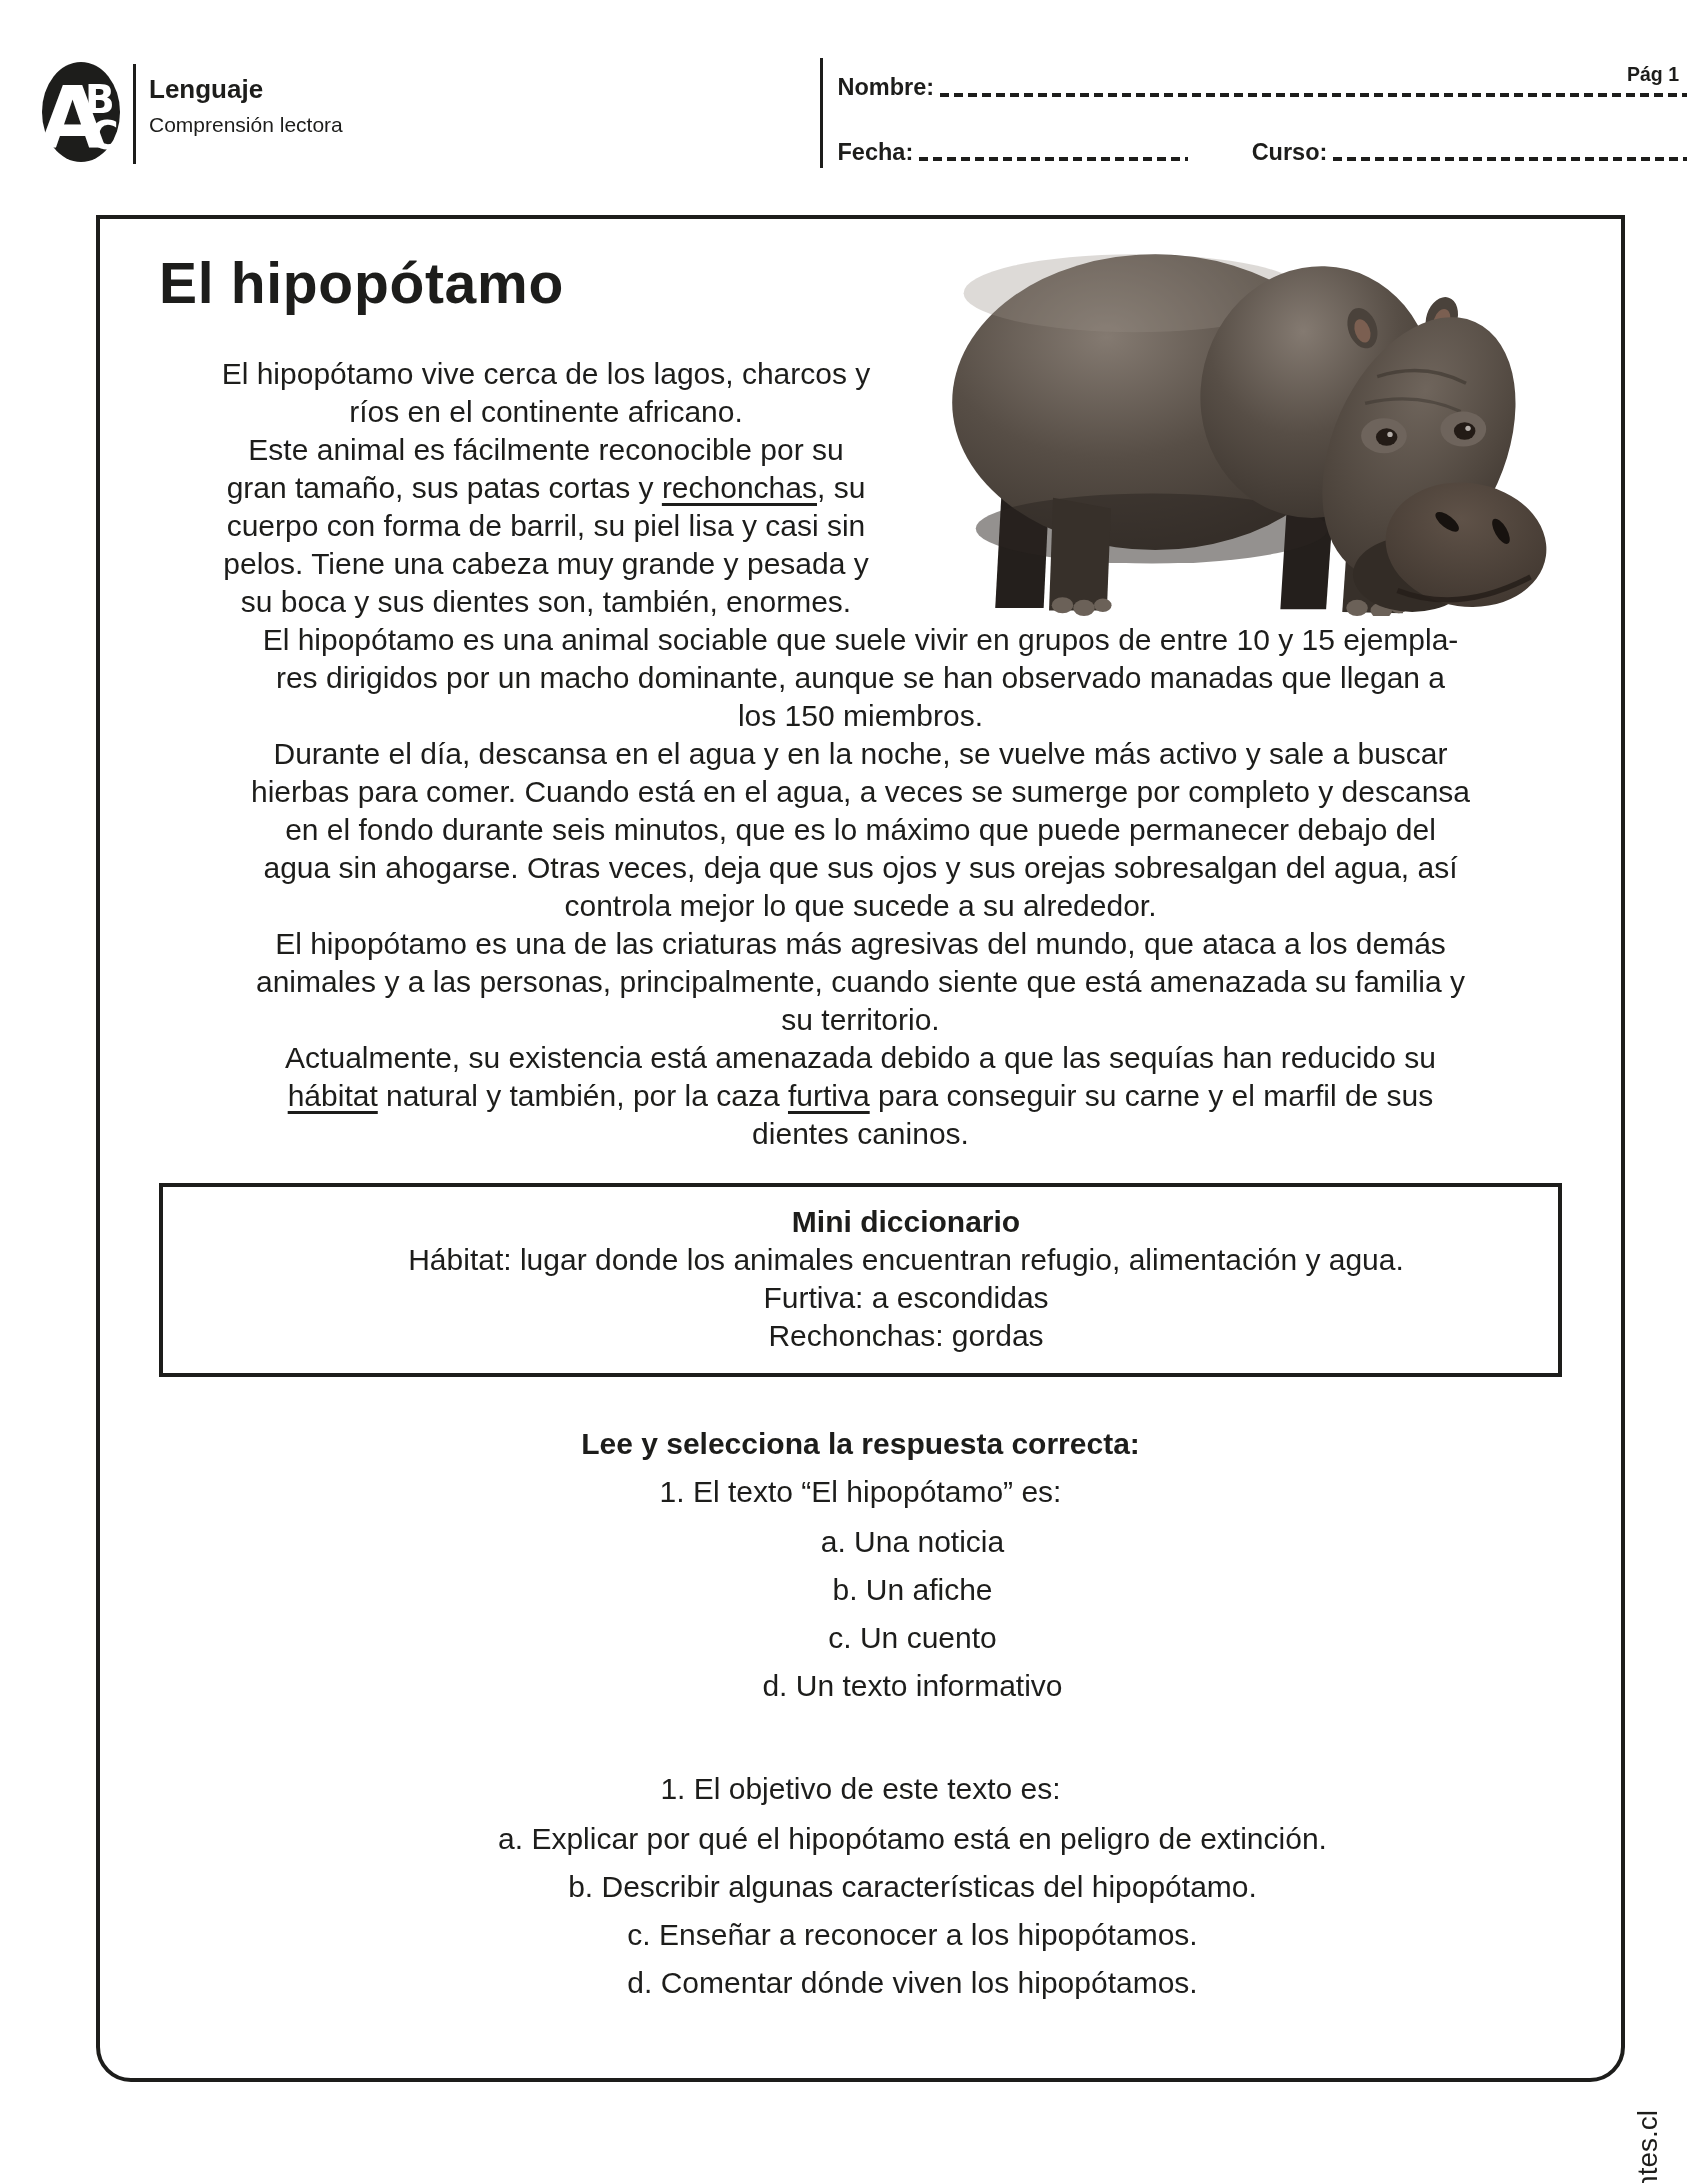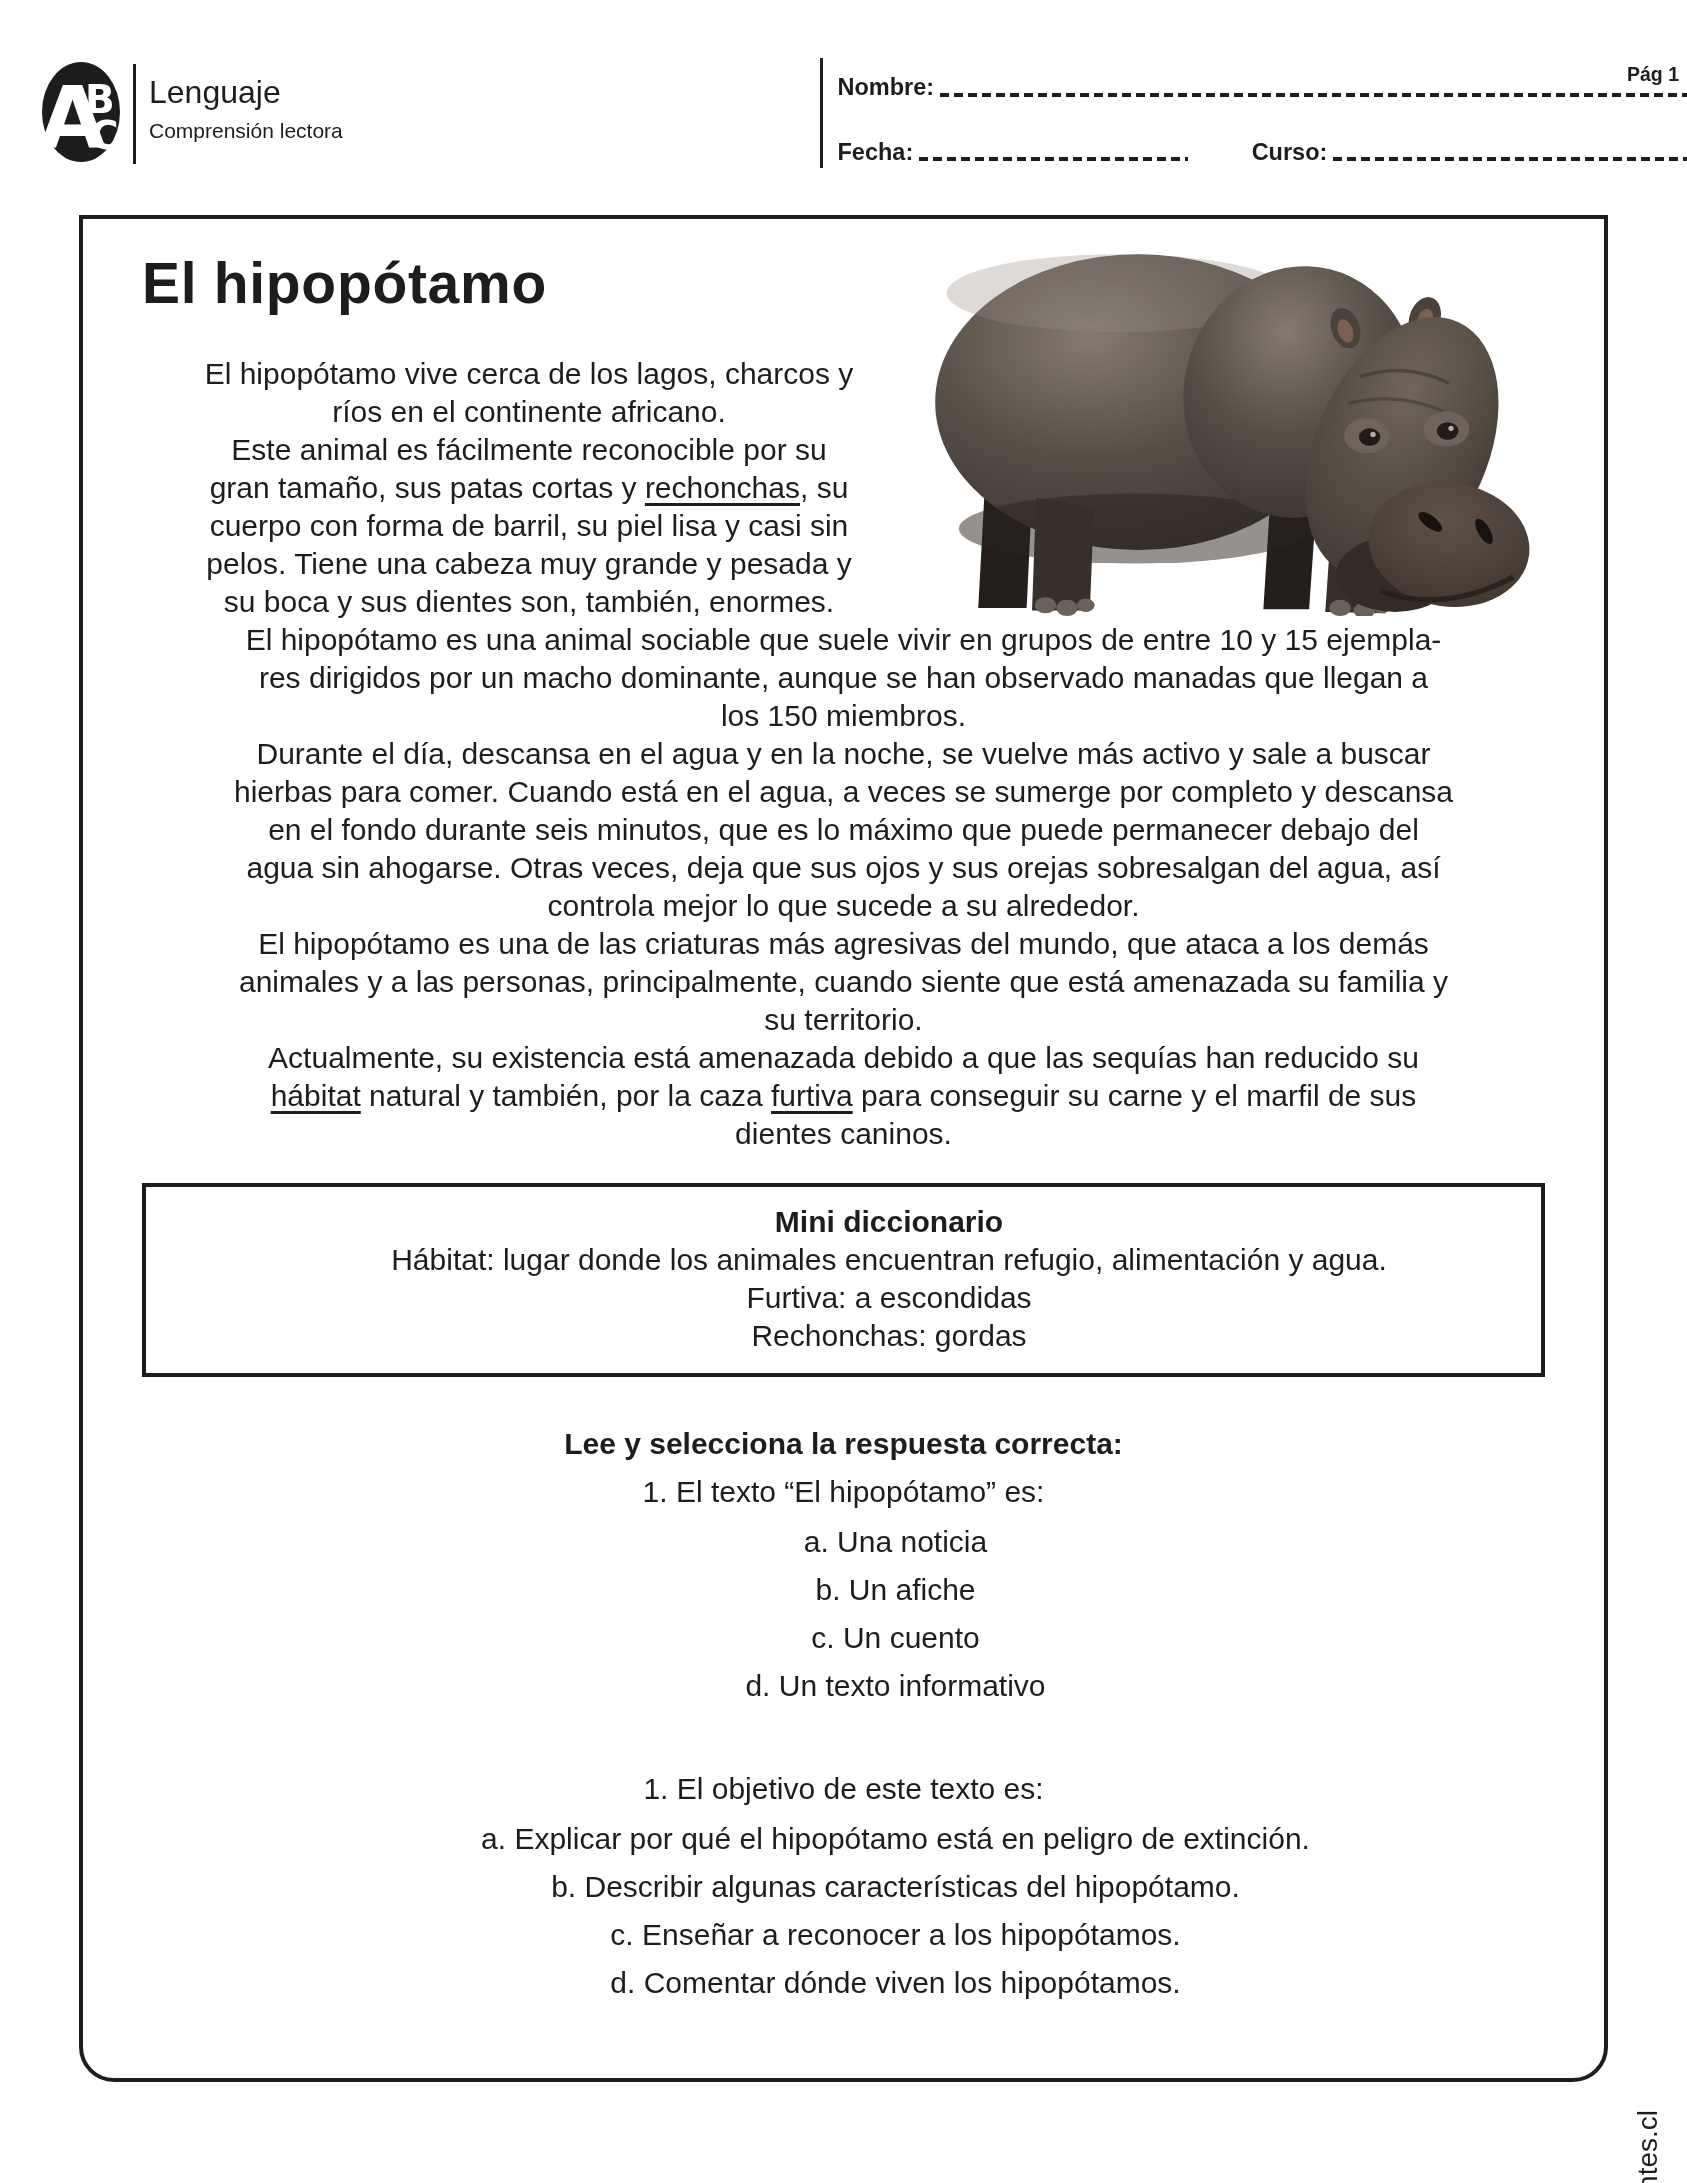--- a/index.html
+++ b/index.html
@@ -12,40 +12,40 @@
 
   
   .logo { position:absolute; left:42px; top:62px; width:78px; height:100px; }
   .logo-ellipse { position:absolute; inset:0; background:#1d1d1b; border-radius:50%; }
   .logo-letter { position:absolute; color:#fff; font-weight:bold; font-family:"DejaVu Sans", sans-serif; line-height:1; }
   .logo-a { font-size:86px; left:-2.7px; top:12px; }
   .logo-b { font-size:39px; left:43px; top:17.5px; }
   .logo-c { font-size:39px; left:48px; top:54px; }
   .brand-divider { position:absolute; left:133px; top:64px; width:3.4px; height:100px; background:#1d1d1b; }
   .brand-text { position:absolute; left:149px; top:74px; }
-  .brand-title { font-size:32px; font-weight:normal; }
+  .brand-title { font-size:26px; font-weight:bold; }
   .brand-subtitle { font-size:21px; margin-top:8px; }
 
   
   .hfields { position:absolute; left:820px; top:58px; width:931px; height:110px; }
   .hbar { position:absolute; top:0; width:3.4px; height:110px; background:#1d1d1b; }
   .hbar-left { left:0; } .hbar-right { right:0; }
   .hrow { position:absolute; left:17.5px; right:16px; display:flex; align-items:flex-end; }
   .hrow1 { top:5.4px; height:38px; }
   .hrow2 { top:70px; height:38px; }
   .hlabel { font-weight:bold; font-size:23.5px; white-space:nowrap; }
   .dots { height:4px; background:repeating-linear-gradient(90deg,#1d1d1b 0 8.7px,transparent 8.7px 14px); margin:0 0 4.7px 5.4px; }
   .dots-grow { flex:1; }
   .dots-fecha { flex:0 0 269px; }
   .hgap { flex:0 0 64px; }
   .page-badge { position:absolute; left:1627px; top:63px; font-size:19.5px; font-weight:bold; }
 
   
   .mainbox {
-    position:absolute; left:79px; top:215px; width:1529px; height:1867px;
+    position:absolute; left:96px; top:215px; width:1529px; height:1867px;
     border:4.7px solid #1d1d1b; border-radius:0 0 35px 35px; padding:31px 59px 0 59px;
   }
   .doc-title { font-size:57px; font-weight:bold; letter-spacing:0.7px; }
   .hippo { position:absolute; top:15px; right:62px; width:646px; height:382px; }
   .prose { font-size:30px; line-height:38px;text-align:center; }
   .intro { width:774px; margin-top:39px; }
   .u { text-decoration:underline; text-decoration-thickness:2.7px; text-underline-offset:4.7px; }
 
   
   .dictbox { margin-top:30px; border:4.7px solid #1d1d1b; padding:16px 20px 17.5px 111px; }

